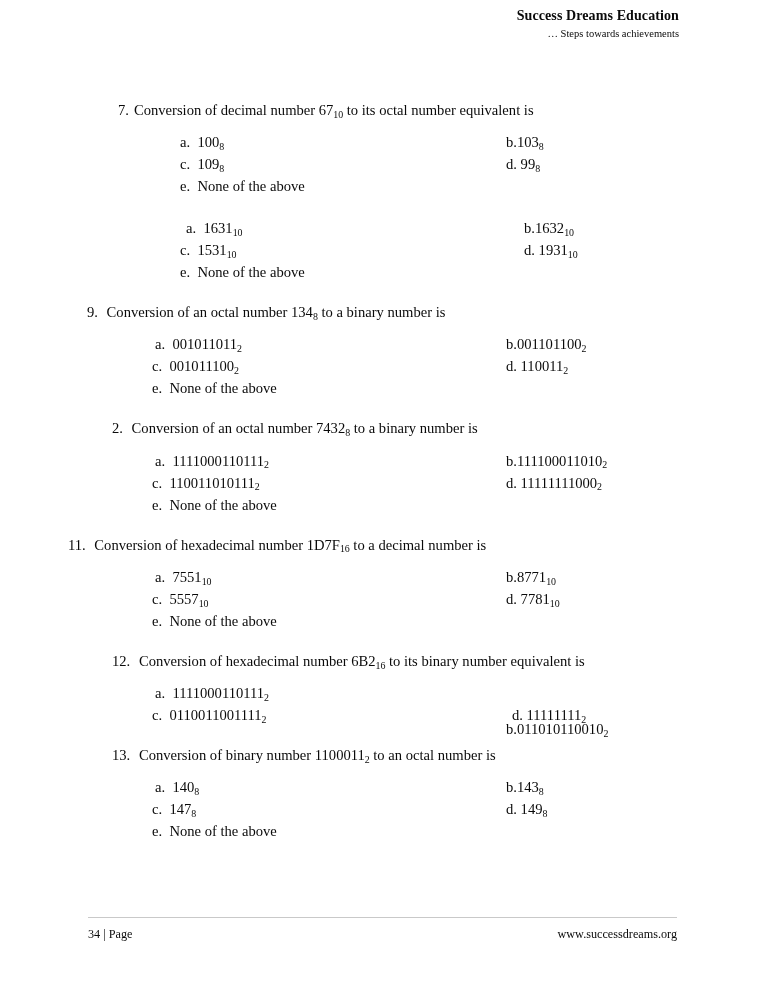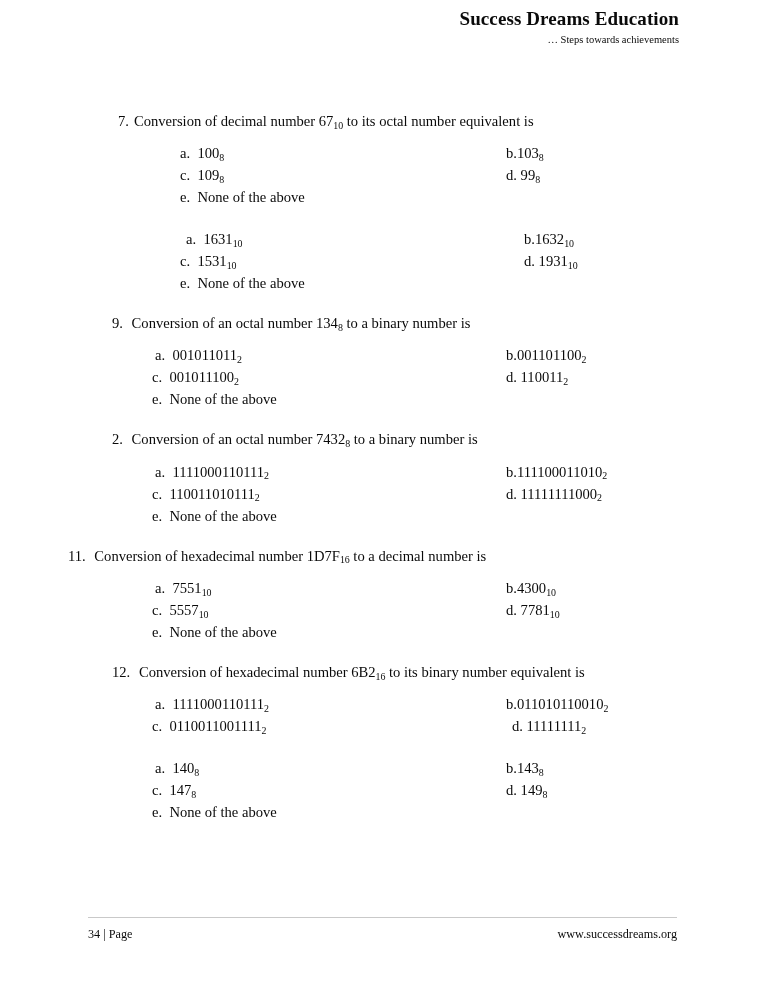--- a/index.html
+++ b/index.html
@@ -27,36 +27,36 @@
   .header {
     position: absolute;
     top: 8px;
     right: 86px;
     text-align: right;
     width: 420px;
   }
   .header-title {
     font-family: "Liberation Serif", "DejaVu Serif", serif;
     font-weight: bold;
-    font-size: 19px;
+    font-size: 14px;
     letter-spacing: 0.1px;
     line-height: 1.15;
     white-space: nowrap;
   }
   .header-tagline {
     font-size: 10.5px;
     line-height: 1.2;
     margin-top: 4px;
     white-space: nowrap;
   }
 
   
   .content {
     position: absolute;
-    top: 112px;
+    top: 101px;
     left: 0;
     width: 702px;
   }
   .question-block {
     margin-bottom: 0;
   }
   .q-stem {
     font-size: 14.6px;
     line-height: 1.25;
     white-space: nowrap;
@@ -160,21 +160,21 @@
           <span class="opt-left" style="left:180px;"><span class="lbl">c.</span>&nbsp;&nbsp;<span>1531</span><sub>10</sub></span>
           <span class="opt-right" style="left:524px;"><span class="lbl">d.</span>&nbsp;<span>1931</span><sub>10</sub></span>
         </div>
         <div class="opt-row">
           <span class="opt-left" style="left:180px;"><span class="lbl">e.</span>&nbsp;&nbsp;<span>None of the above</span></span>
         </div>
       </div>
     </div>
 
     <div class="question-block" style="margin-top:20px;">
-      <div class="q-stem" style="margin-left:112px;">
+      <div class="q-stem" style="margin-left:87px;">
         <span class="q-num">9.</span>&nbsp;<span>Conversion of  an octal number </span><span>134</span><sub>8</sub><span> to a binary number  is</span>
       </div>
       <div class="opts" style="margin-top:12px;">
         <div class="opt-row">
           <span class="opt-left" style="left:155px;"><span class="lbl">a.</span>&nbsp;&nbsp;<span>001011011</span><sub>2</sub></span>
           <span class="opt-right" style="left:506px;"><span class="lbl">b.</span><span>001101100</span><sub>2</sub></span>
         </div>
         <div class="opt-row">
           <span class="opt-left" style="left:152px;"><span class="lbl">c.</span>&nbsp;&nbsp;<span>001011100</span><sub>2</sub></span>
           <span class="opt-right" style="left:506px;"><span class="lbl">d.</span>&nbsp;<span>110011</span><sub>2</sub></span>
@@ -204,49 +204,52 @@
       </div>
     </div>
 
     <div class="question-block" style="margin-top:20px;">
       <div class="q-stem" style="margin-left:68px;">
         <span class="q-num">11.</span>&nbsp;<span>Conversion of hexadecimal number </span><span>1D7F</span><sub>16</sub><span>  to a decimal number is</span>
       </div>
       <div class="opts" style="margin-top:12px;">
         <div class="opt-row">
           <span class="opt-left" style="left:155px;"><span class="lbl">a.</span>&nbsp;&nbsp;<span>7551</span><sub>10</sub></span>
-          <span class="opt-right" style="left:506px;"><span class="lbl">b.</span><span>4300</span><sub>10</sub></span>
+          <span class="opt-right" style="left:506px;"><span class="lbl">b.</span><span>8771</span><sub>10</sub></span>
         </div>
         <div class="opt-row">
           <span class="opt-left" style="left:152px;"><span class="lbl">c.</span>&nbsp;&nbsp;<span>5557</span><sub>10</sub></span>
           <span class="opt-right" style="left:506px;"><span class="lbl">d.</span>&nbsp;<span>7781</span><sub>10</sub></span>
         </div>
         <div class="opt-row">
           <span class="opt-left" style="left:152px;"><span class="lbl">e.</span>&nbsp;&nbsp;<span>None of the above</span></span>
         </div>
       </div>
     </div>
 
     <div class="question-block" style="margin-top:20px;">
       <div class="q-stem" style="margin-left:112px;">
         <span class="q-num">12.</span>&nbsp;<span>Conversion of hexadecimal number </span><span>6B2</span><sub>16</sub><span>  to its binary number equivalent is</span>
       </div>
       <div class="opts" style="margin-top:12px;">
         <div class="opt-row">
           <span class="opt-left" style="left:155px;"><span class="lbl">a.</span>&nbsp;&nbsp;<span>1111000110111</span><sub>2</sub></span>
-          <span class="opt-right" style="left:506px;"><span class="lbl">b.</span><span>011010110010</span><sub>2</sub></span>
+          <span class="opt-right" style="left:506px;margin-top:36px;"><span class="lbl">b.</span><span>011010110010</span><sub>2</sub></span>
         </div>
         <div class="opt-row">
           <span class="opt-left" style="left:152px;"><span class="lbl">c.</span>&nbsp;&nbsp;<span>0110011001111</span><sub>2</sub></span>
           <span class="opt-right" style="left:512px;"><span class="lbl">d.</span>&nbsp;<span>11111111</span><sub>2</sub></span>
         </div>
       </div>
     </div>
 
     <div class="question-block" style="margin-top:20px;">
+      <div class="q-stem" style="margin-left:112px;">
+        <span class="q-num">13.</span>&nbsp;<span>Conversion of binary number </span><span>1100011</span><sub>2</sub><span> to an octal number is</span>
+      </div>
       <div class="opts" style="margin-top:12px;">
         <div class="opt-row">
           <span class="opt-left" style="left:155px;"><span class="lbl">a.</span>&nbsp;&nbsp;<span>140</span><sub>8</sub></span>
           <span class="opt-right" style="left:506px;"><span class="lbl">b.</span><span>143</span><sub>8</sub></span>
         </div>
         <div class="opt-row">
           <span class="opt-left" style="left:152px;"><span class="lbl">c.</span>&nbsp;&nbsp;<span>147</span><sub>8</sub></span>
           <span class="opt-right" style="left:506px;"><span class="lbl">d.</span>&nbsp;<span>149</span><sub>8</sub></span>
         </div>
         <div class="opt-row">

